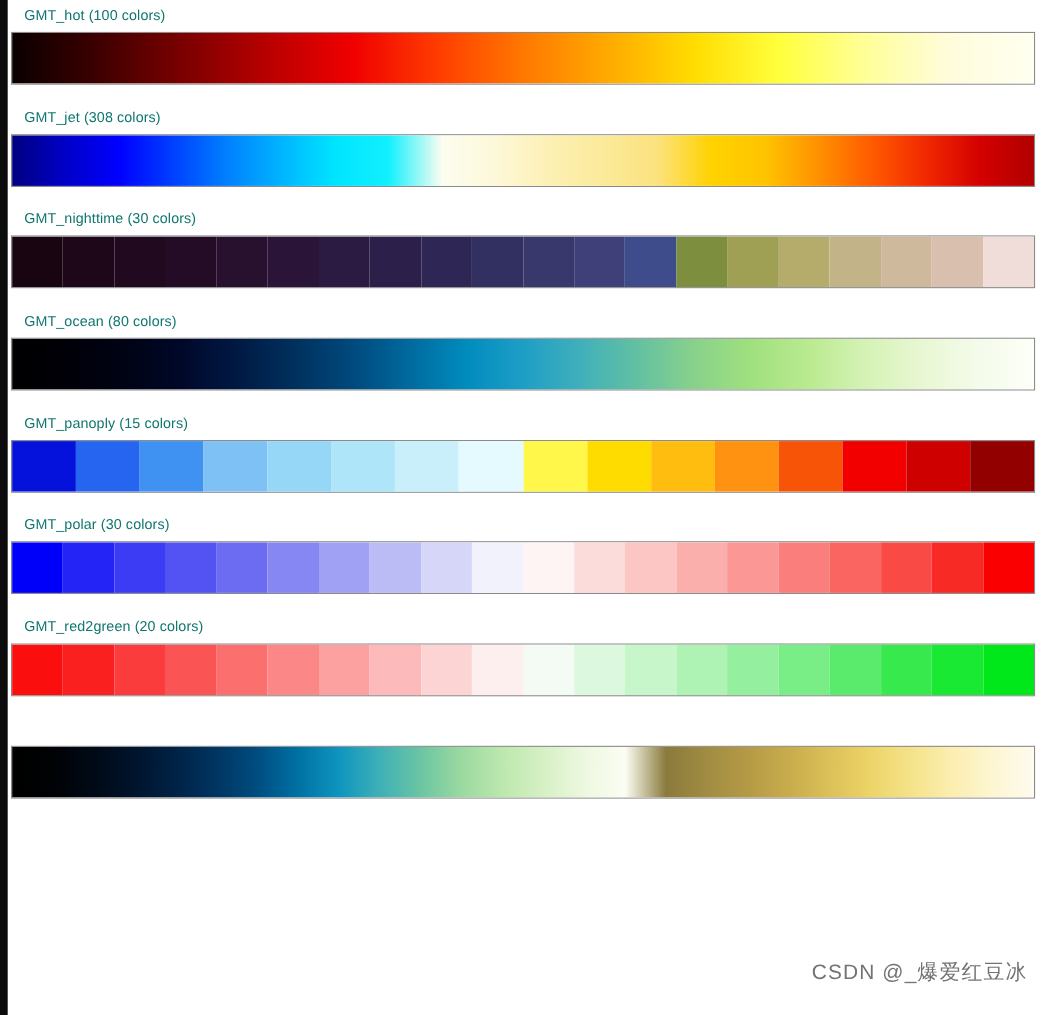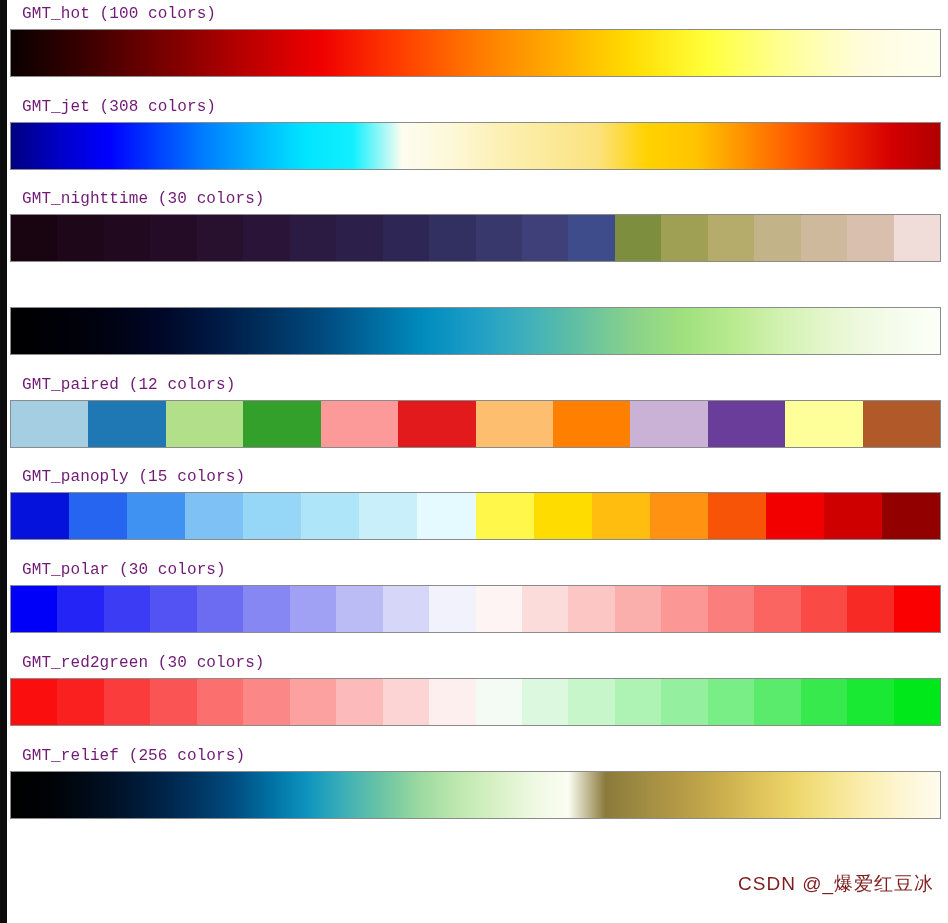--- a/index.html
+++ b/index.html
@@ -36,26 +36,25 @@
   .cmap-row {
     position: relative;
     width: 948px;
     height: 92.7px;
   }
 
   .cmap-label {
     position: absolute;
     left: 22px;
     top: 4px;
-    font-size: 16px;
+    font-size: 13px;
     line-height: 20px;
-    color: #701a75;
+    color: #0f766e;
     white-space: nowrap;
     letter-spacing: 0.1px;
-    font-family: Liberation Mono, monospace;
   }
 
   .cmap-bar-wrap {
     position: absolute;
     left: 10px;
     top: 29px;
     width: 931px;
     height: 48px;
     border: 1px solid #8b8b8b;
     box-sizing: border-box;
@@ -77,21 +76,21 @@
     display: block;
     flex: 1 1 0;
     height: 100%;
   }
 
   #watermark {
     position: absolute;
     right: 14px;
     bottom: 26px;
     font-size: 19px;
-    color: #7f1d1d;
+    color: #737373;
     letter-spacing: 1px;
     white-space: nowrap;
     text-shadow: 0 1px 0 rgba(255,255,255,0.55);
     pointer-events: none;
   }
 </style>
 </head>
 <body>
 
 <div id="left-edge"></div>
@@ -130,41 +129,23 @@
           <i style="background: rgb(160, 160, 85);"></i>
           <i style="background: rgb(181, 172, 107);"></i>
           <i style="background: rgb(194, 179, 137);"></i>
           <i style="background: rgb(206, 185, 156);"></i>
           <i style="background: rgb(217, 192, 174);"></i>
           <i style="background: rgb(240, 220, 216);"></i>
         </div>
       </div>
     </div>
     <div class="cmap-row">
+      <div class="cmap-label">GMT_ocean (80 colors)</div>
       <div class="cmap-bar-wrap">
         <div class="cmap-bar gradient" style="background: linear-gradient(to right, rgb(0, 0, 0) 0%, rgb(0, 0, 8) 5.556%, rgb(0, 3, 20) 11.111%, rgb(0, 8, 42) 16.667%, rgb(0, 26, 68) 22.222%, rgb(0, 49, 94) 27.778%, rgb(0, 73, 125) 33.333%, rgb(0, 106, 158) 38.889%, rgb(0, 140, 190) 44.444%, rgb(30, 158, 198) 50%, rgb(63, 176, 187) 55.556%, rgb(98, 192, 162) 61.111%, rgb(136, 209, 140) 66.667%, rgb(159, 224, 126) 72.222%, rgb(185, 234, 143) 77.778%, rgb(212, 242, 180) 83.333%, rgb(232, 247, 210) 88.889%, rgb(244, 251, 234) 94.444%, rgb(252, 255, 248) 100%);"></div>
-      </div>
-    </div>
-    <div class="cmap-row">
-      <div class="cmap-label">GMT_paired (12 colors)</div>
-      <div class="cmap-bar-wrap">
-        <div class="cmap-bar discrete">
-          <i style="background: rgb(166, 206, 227);"></i>
-          <i style="background: rgb(31, 120, 180);"></i>
-          <i style="background: rgb(178, 223, 138);"></i>
-          <i style="background: rgb(51, 160, 44);"></i>
-          <i style="background: rgb(251, 154, 153);"></i>
-          <i style="background: rgb(227, 26, 28);"></i>
-          <i style="background: rgb(253, 191, 111);"></i>
-          <i style="background: rgb(255, 127, 0);"></i>
-          <i style="background: rgb(202, 178, 214);"></i>
-          <i style="background: rgb(106, 61, 154);"></i>
-          <i style="background: rgb(255, 255, 153);"></i>
-          <i style="background: rgb(177, 89, 40);"></i>
-        </div>
       </div>
     </div>
     <div class="cmap-row">
       <div class="cmap-label">GMT_panoply (15 colors)</div>
       <div class="cmap-bar-wrap">
         <div class="cmap-bar discrete">
           <i style="background: rgb(4, 18, 220);"></i>
           <i style="background: rgb(37, 101, 240);"></i>
           <i style="background: rgb(63, 146, 242);"></i>
           <i style="background: rgb(126, 194, 245);"></i>
@@ -204,21 +185,21 @@
           <i style="background: rgb(251, 152, 149);"></i>
           <i style="background: rgb(250, 127, 124);"></i>
           <i style="background: rgb(250, 101, 98);"></i>
           <i style="background: rgb(249, 74, 70);"></i>
           <i style="background: rgb(248, 42, 38);"></i>
           <i style="background: rgb(250, 0, 0);"></i>
         </div>
       </div>
     </div>
     <div class="cmap-row">
-      <div class="cmap-label">GMT_red2green (30 colors)</div>
+      <div class="cmap-label">GMT_red2green (20 colors)</div>
       <div class="cmap-bar-wrap">
         <div class="cmap-bar discrete">
           <i style="background: rgb(250, 14, 14);"></i>
           <i style="background: rgb(251, 32, 32);"></i>
           <i style="background: rgb(251, 60, 60);"></i>
           <i style="background: rgb(251, 84, 84);"></i>
           <i style="background: rgb(251, 111, 111);"></i>
           <i style="background: rgb(252, 135, 135);"></i>
           <i style="background: rgb(252, 160, 160);"></i>
           <i style="background: rgb(252, 186, 186);"></i>
@@ -231,20 +212,19 @@
           <i style="background: rgb(148, 240, 158);"></i>
           <i style="background: rgb(121, 237, 134);"></i>
           <i style="background: rgb(90, 235, 108);"></i>
           <i style="background: rgb(56, 233, 78);"></i>
           <i style="background: rgb(25, 233, 50);"></i>
           <i style="background: rgb(0, 232, 26);"></i>
         </div>
       </div>
     </div>
     <div class="cmap-row">
-      <div class="cmap-label">GMT_relief (256 colors)</div>
       <div class="cmap-bar-wrap">
         <div class="cmap-bar gradient" style="background: linear-gradient(to right, rgb(0, 0, 0) 0%, rgb(0, 2, 5) 4%, rgb(0, 10, 22) 8%, rgb(0, 20, 44) 12%, rgb(0, 34, 70) 16%, rgb(0, 53, 98) 20%, rgb(0, 77, 128) 24%, rgb(0, 113, 164) 28%, rgb(14, 149, 191) 32%, rgb(63, 176, 183) 36%, rgb(108, 197, 163) 40%, rgb(155, 217, 160) 44%, rgb(189, 232, 174) 48%, rgb(214, 240, 196) 52%, rgb(237, 248, 224) 56%, rgb(251, 253, 242) 60%, rgb(138, 122, 60) 64%, rgb(160, 140, 66) 68%, rgb(181, 154, 70) 72%, rgb(200, 172, 76) 76%, rgb(220, 192, 88) 80%, rgb(236, 212, 104) 84%, rgb(245, 227, 138) 88%, rgb(251, 238, 176) 92%, rgb(253, 246, 210) 96%, rgb(254, 251, 239) 100%);"></div>
       </div>
     </div>
   </div>
 
 <div id="watermark">CSDN @_爆爱红豆冰</div>
 
 </body></html>

